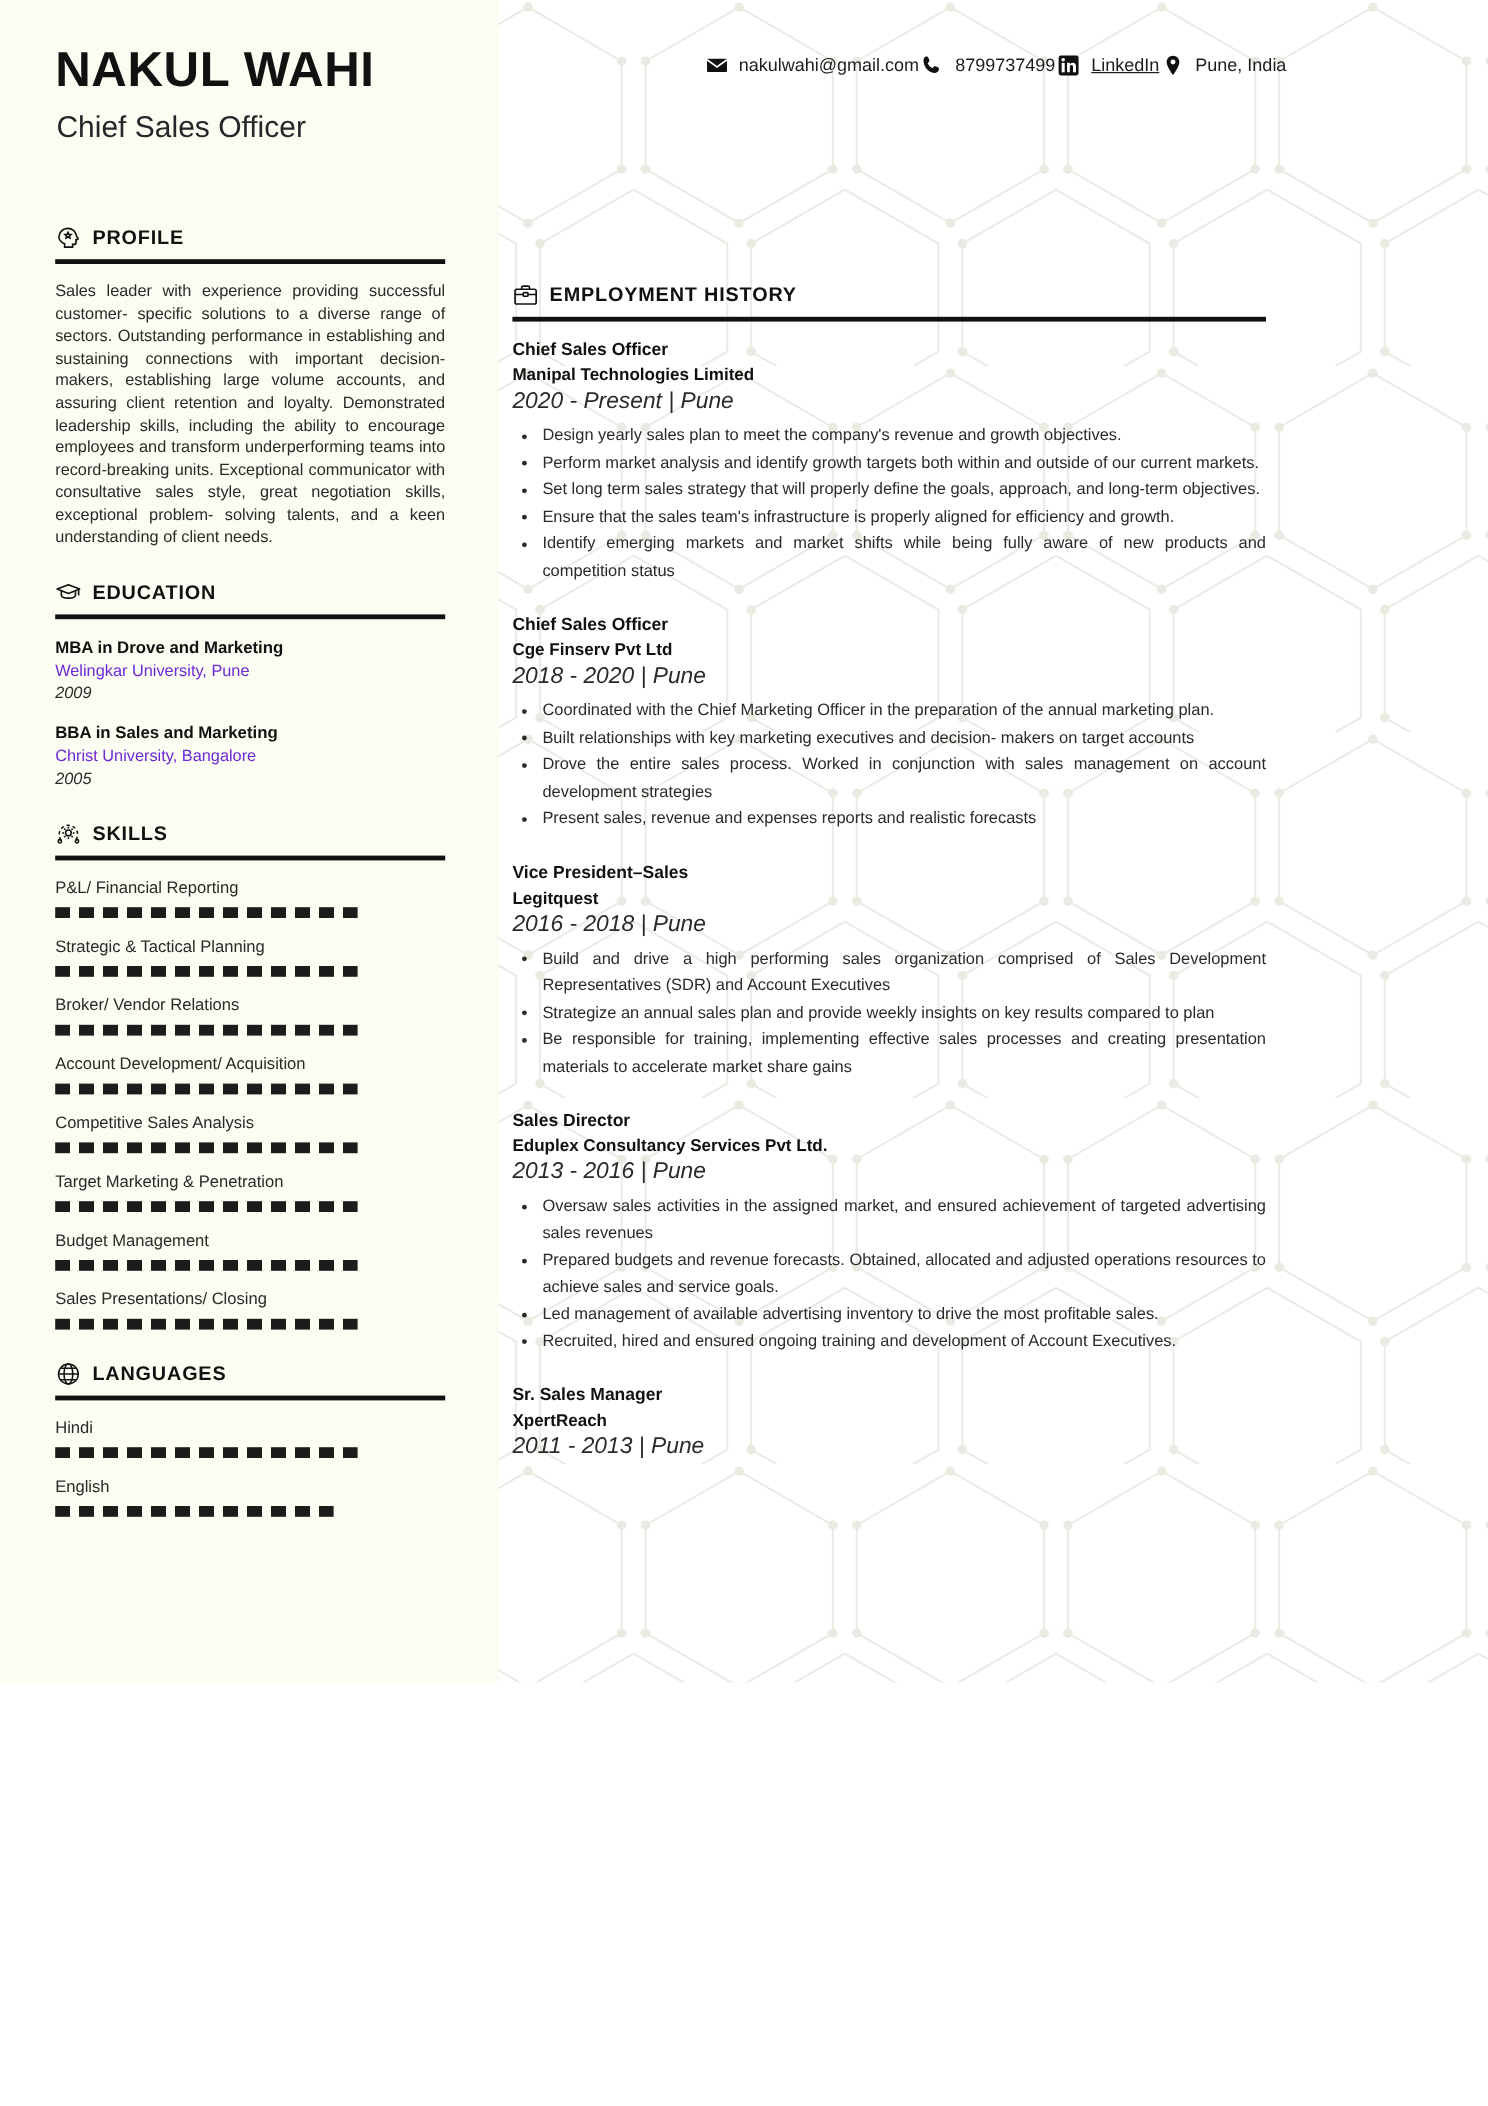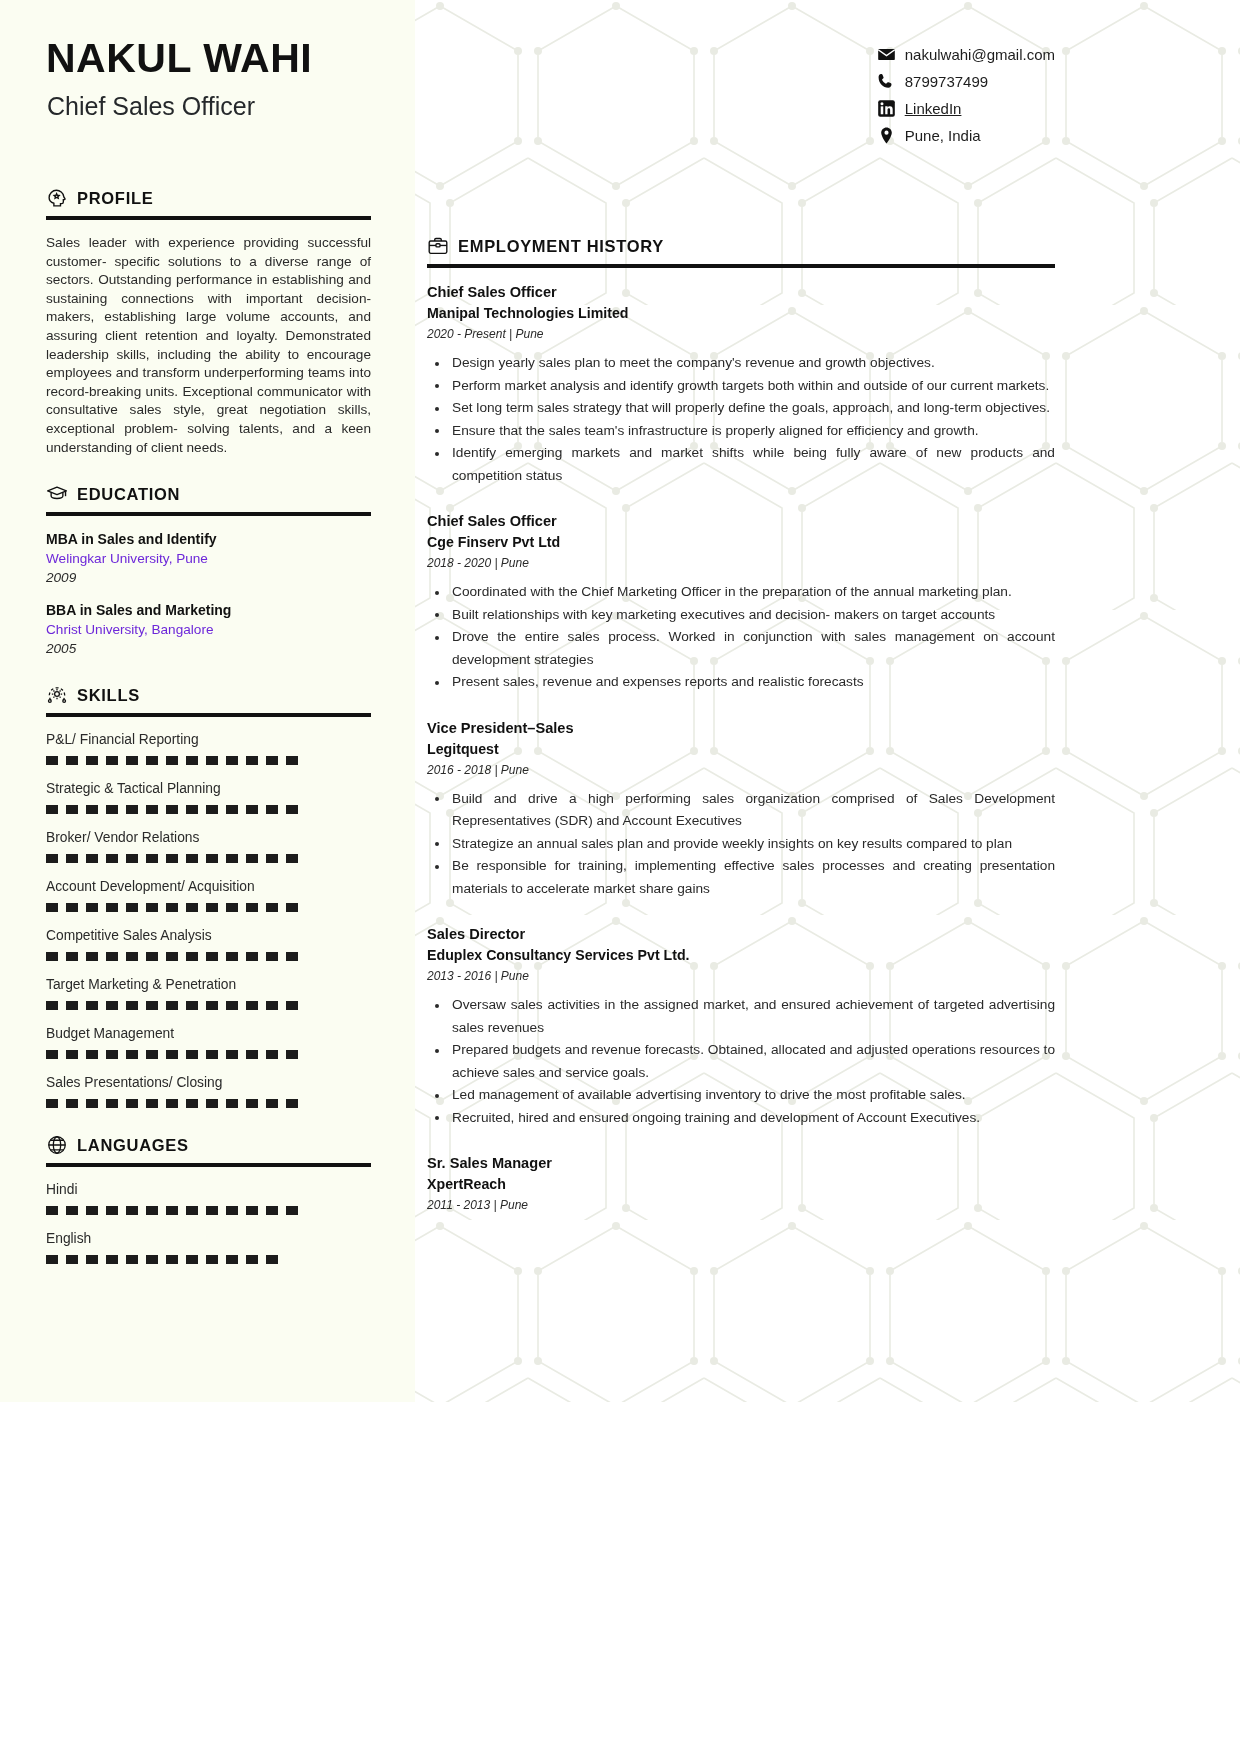--- a/index.html
+++ b/index.html
@@ -53,23 +53,23 @@
   }
   .job-title {
     position: absolute;
     left: 47px; top: 92px;
     font-size: 25px;
     font-weight: 300;
     color: #25282b;
   }
   .contact {
     position: absolute;
-    right: 185px; top: 42px;
+    right: 168px; top: 42px;
     display: flex;
-    flex-direction: column;
+    flex-direction: row;
     gap: 2px;
     align-items: flex-start;
   }
   .contact-row {
     display: flex;
     align-items: center;
     height: 25px;
     gap: 9px;
     font-size: 15px;
     color: #1d1d1d;
@@ -190,21 +190,21 @@
     color: #111111;
     line-height: 21px;
   }
   .job-company {
     font-size: 14.2px;
     font-weight: bold;
     color: #111111;
     line-height: 21px;
   }
   .job-meta {
-    font-size: 12px;
+    font-size: 19px;
     font-style: italic;
     font-weight: 300;
     color: #2a2a2a;
     line-height: 21px;
     margin-bottom: 7px;
   }
   ul.bullets {
     list-style: none;
     margin: 0; padding: 0;
   }
@@ -335,21 +335,21 @@
                 <path d="M1.8 8.6 L12 4.6 L22.2 8.6 L12 12.6 Z"></path>
                 <path d="M5.6 10.2v4.1c0 1.5 2.9 2.6 6.4 2.6s6.4-1.1 6.4-2.6v-4.1"></path>
                 <path d="M21.3 9v5.4"></path>
               </svg>
             </span>
             <span class="sec-title">EDUCATION</span>
           </div>
           <div class="sec-rule"></div>
 
           <div class="edu-item">
-            <div class="edu-degree">MBA in Sales and Identify</div>
+            <div class="edu-degree">MBA in Drove and Marketing</div>
             <div class="edu-school">Welingkar University, Pune</div>
             <div class="edu-year">2009</div>
           </div>
           <div class="edu-item">
             <div class="edu-degree">BBA in Sales and Marketing</div>
             <div class="edu-school">Christ University, Bangalore</div>
             <div class="edu-year">2005</div>
           </div>
         </div>
 

